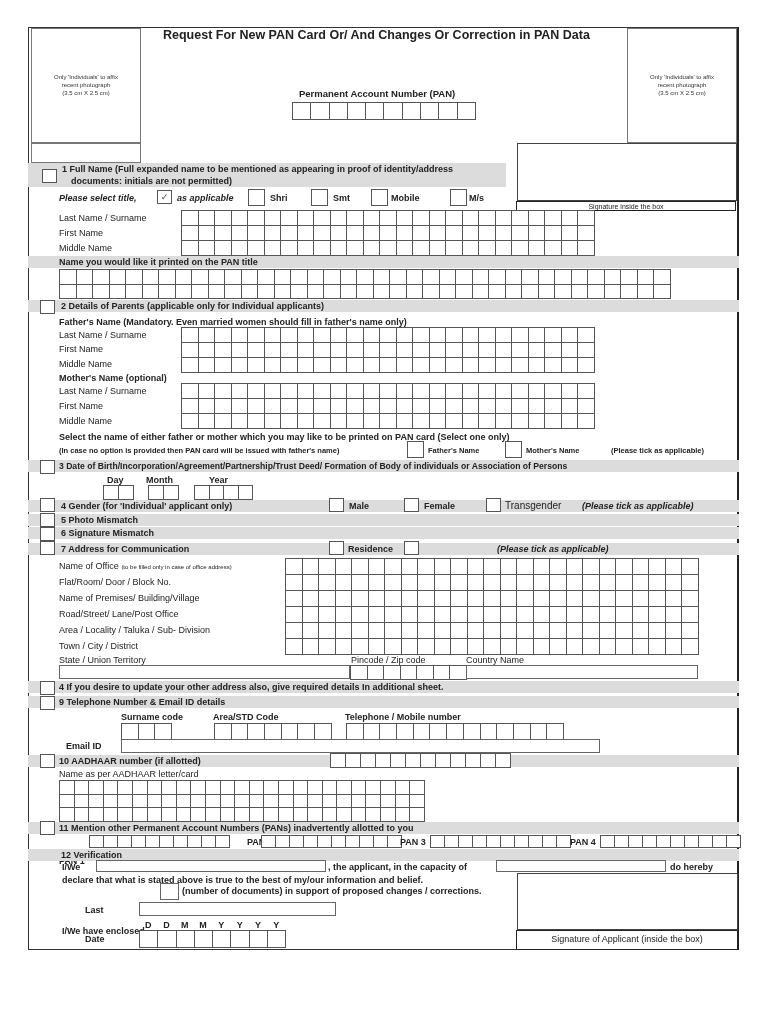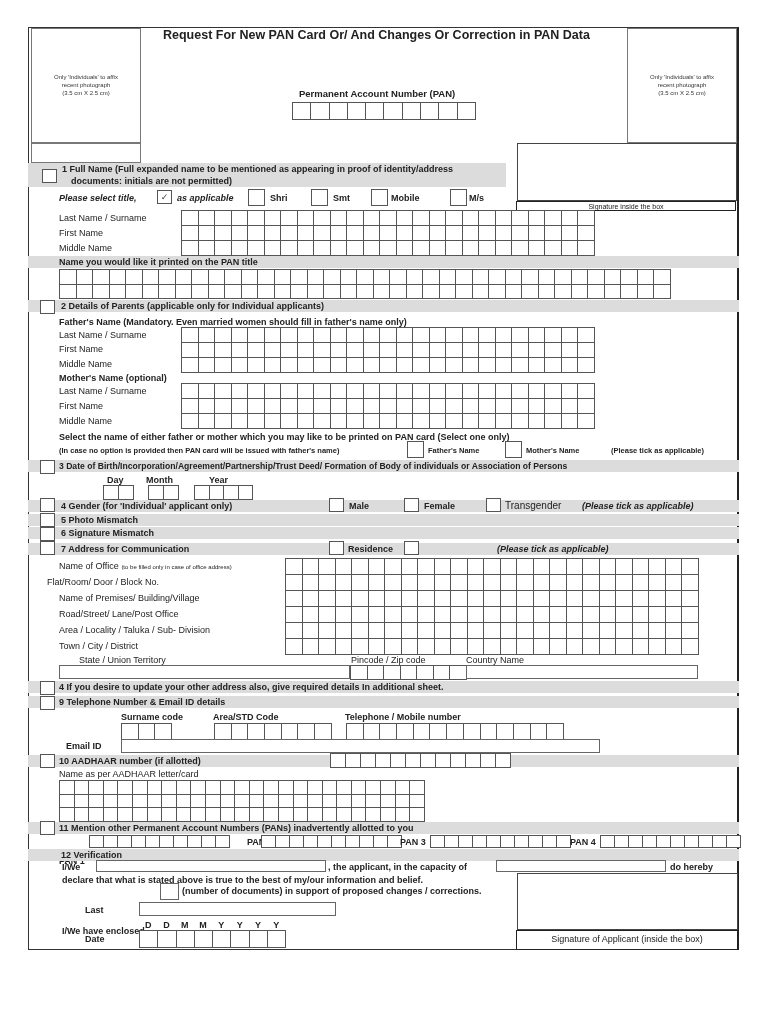--- a/index.html
+++ b/index.html
@@ -486,21 +486,21 @@
 <div class="abs sec" style="left:28px;top:543px;width:711px;"></div>
 <div class="abs chk" style="left:40px;top:541px;"></div>
 <div class="abs sec-text" style="left:61px;top:543px;">7 Address for Communication</div>
 <div class="abs chk" style="left:329px;top:541px;"></div>
 <div class="abs sec-text" style="left:348px;top:543px;">Residence</div>
 <div class="abs chk" style="left:404px;top:541px;"></div>
 <div class="abs sec-text" style="left:424px;top:573px;">Office</div>
 <div class="abs sec-text i" style="left:497px;top:543px;">(Please tick as applicable)</div>
 
 <div class="abs lbl" style="left:59px;top:561px;"><span>Name of Office</span> <span class="small" style="font-size:6px;">(to be filled only in case of office address)</span></div>
-<div class="abs lbl" style="left:47px;top:577px;">Flat/Room/ Door / Block No.</div>
+<div class="abs lbl" style="left:59px;top:577px;">Flat/Room/ Door / Block No.</div>
 <div class="abs lbl" style="left:59px;top:593px;">Name of Premises/ Building/Village</div>
 <div class="abs lbl" style="left:59px;top:609px;">Road/Street/ Lane/Post Office</div>
 <div class="abs lbl" style="left:59px;top:625px;">Area / Locality / Taluka / Sub- Division</div>
 <div class="abs lbl" style="left:59px;top:641px;">Town / City / District</div>
 <div class="abs grid" id="g-addr" style="left:285px;top:558px;">
     <div class="row">
       <div class="cell" style="width: 16.5px; height: 16px;"></div>
       <div class="cell" style="width: 16.5px; height: 16px;"></div>
       <div class="cell" style="width: 16.5px; height: 16px;"></div>
       <div class="cell" style="width: 16.5px; height: 16px;"></div>
@@ -656,21 +656,21 @@
       <div class="cell" style="width: 16.5px; height: 16px;"></div>
       <div class="cell" style="width: 16.5px; height: 16px;"></div>
       <div class="cell" style="width: 16.5px; height: 16px;"></div>
       <div class="cell" style="width: 16.5px; height: 16px;"></div>
       <div class="cell" style="width: 16.5px; height: 16px;"></div>
       <div class="cell" style="width: 16.5px; height: 16px;"></div>
       <div class="cell" style="width: 16.5px; height: 16px;"></div>
     </div>
   </div>
 
-<div class="abs lbl" style="left:59px;top:655px;margin-left:20px;">State / Union Territory</div>
+<div class="abs lbl" style="left:59px;top:655px;">State / Union Territory</div>
 <div class="abs lbl" style="left:351px;top:655px;">Pincode / Zip code</div>
 <div class="abs lbl" style="left:466px;top:655px;">Country Name</div>
 <div class="abs field" style="left:59px;top:665px;width:291px;height:14px;"></div>
 <div class="abs grid" id="g-pin" style="left:350px;top:665px;">
     <div class="row">
       <div class="cell" style="width: 16.5px; height: 14px;"></div>
       <div class="cell" style="width: 16.5px; height: 14px;"></div>
       <div class="cell" style="width: 16.5px; height: 14px;"></div>
       <div class="cell" style="width: 16.5px; height: 14px;"></div>
       <div class="cell" style="width: 16.5px; height: 14px;"></div>

